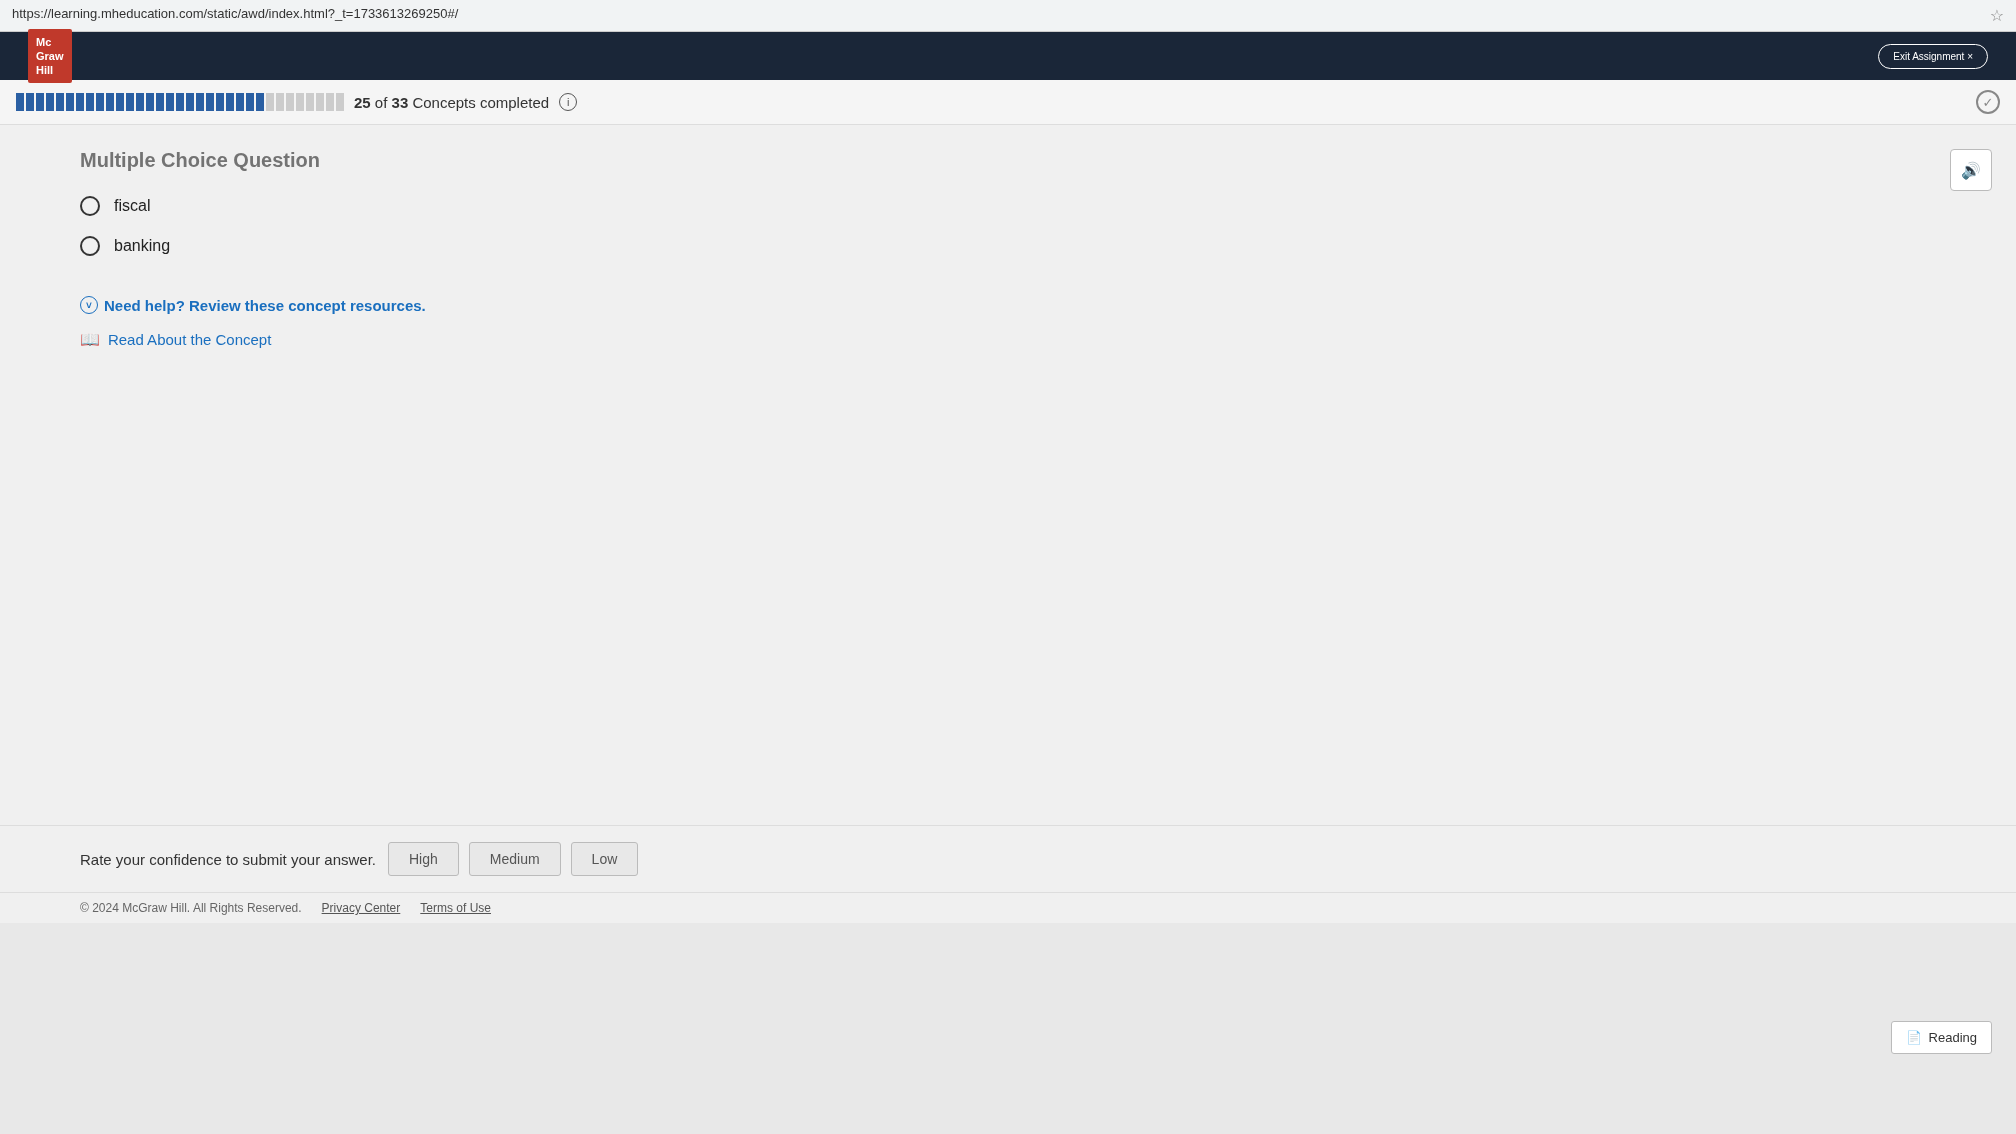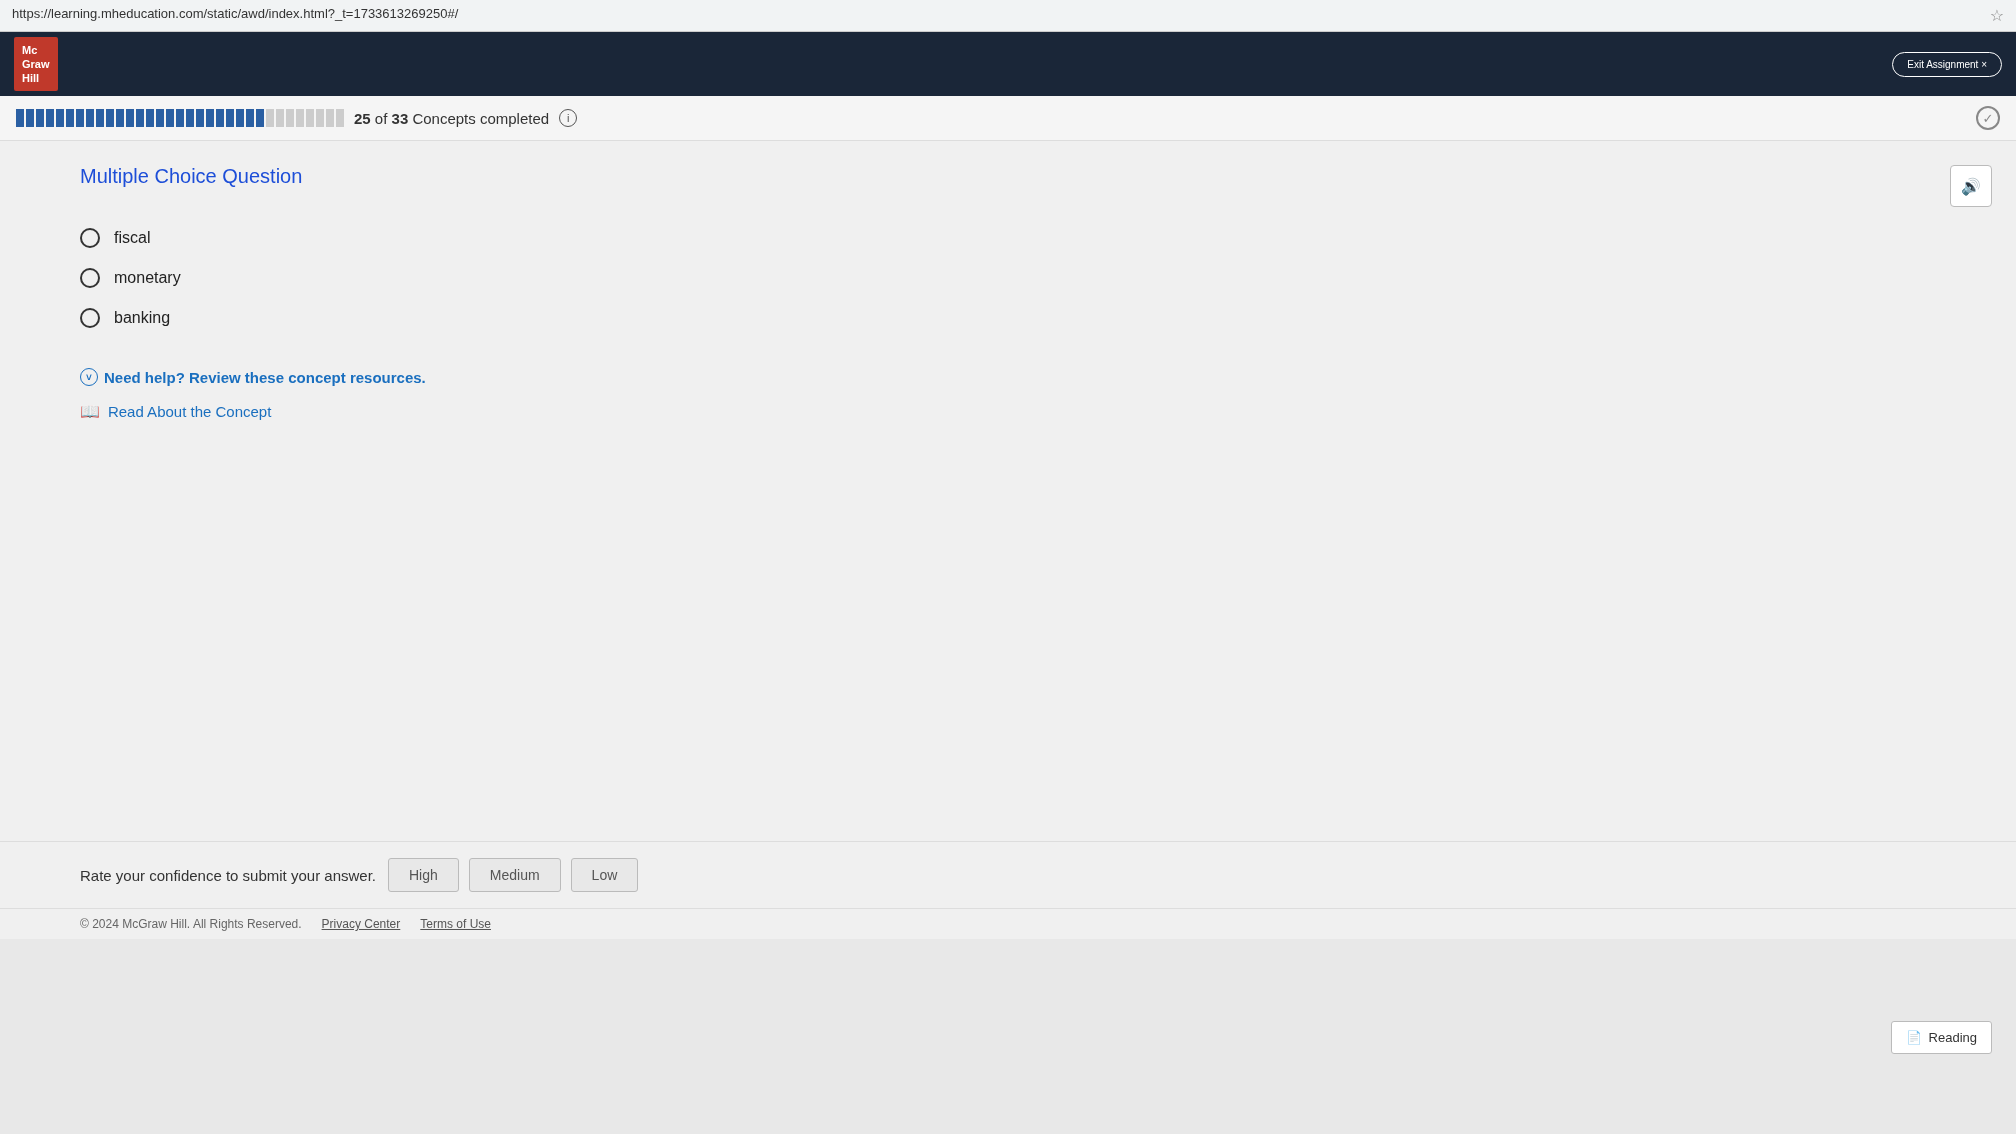--- a/index.html
+++ b/index.html
@@ -16,22 +16,22 @@
       color: #333;
     }
     .browser-bar .url { color: #333; font-size: 13px; }
     .star-icon { margin-left: auto; color: #888; font-size: 16px; }
 
     
     .top-nav {
       background: #1a2638;
       display: flex;
       align-items: center;
-      padding: 0 14px;
-      height: 64px;
+      padding: 0 28px;
+      height: 48px;
     }
     .mgh-logo {
       background: #c0392b;
       color: white;
       font-weight: bold;
       font-size: 11px;
       padding: 6px 8px;
       line-height: 1.3;
       border-radius: 2px;
     }
@@ -102,23 +102,23 @@
     
     .main-content {
       background: #f0f0f0;
       min-height: 700px;
       padding: 24px 80px 24px 80px;
       position: relative;
     }
 
     .question-header {
       font-size: 20px;
-      font-weight: normal;
-      color: #1d4ed8;
-      margin-bottom: 40px;
+      font-weight: bold;
+      color: #737373;
+      margin-bottom: 24px;
     }
 
     .audio-btn {
       position: absolute;
       top: 24px;
       right: 24px;
       width: 42px;
       height: 42px;
       border: 1px solid #bbb;
       background: white;
@@ -322,24 +322,20 @@
   </button>
 
 
   <ul class="options-list" id="options-list">
       <li class="option-item">
         <div class="radio-circle"></div>
         <span>fiscal</span>
       </li>
       <li class="option-item">
         <div class="radio-circle"></div>
-        <span>monetary</span>
-      </li>
-      <li class="option-item">
-        <div class="radio-circle"></div>
         <span>banking</span>
       </li>
     </ul>
 
   <div class="help-section">
     <div class="help-link">
       <span class="help-chevron">˅</span>
       <span>Need help? Review these concept resources.</span>
     </div>
     <div class="read-link">

